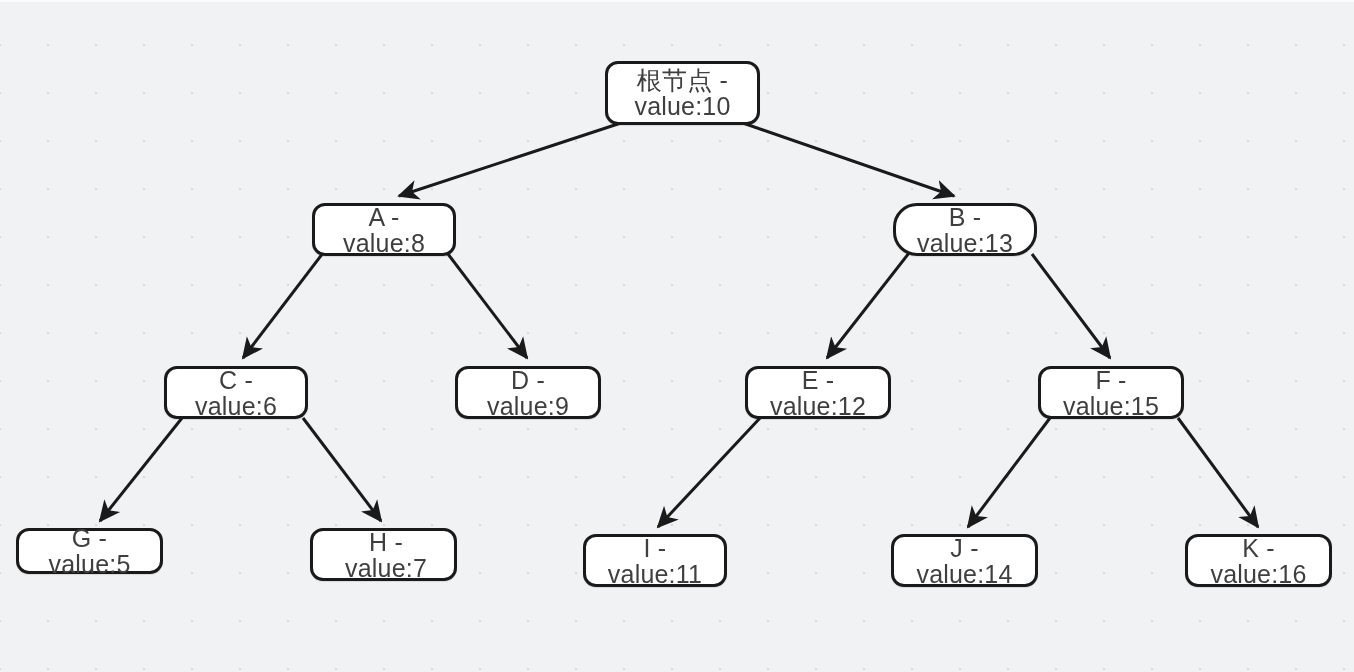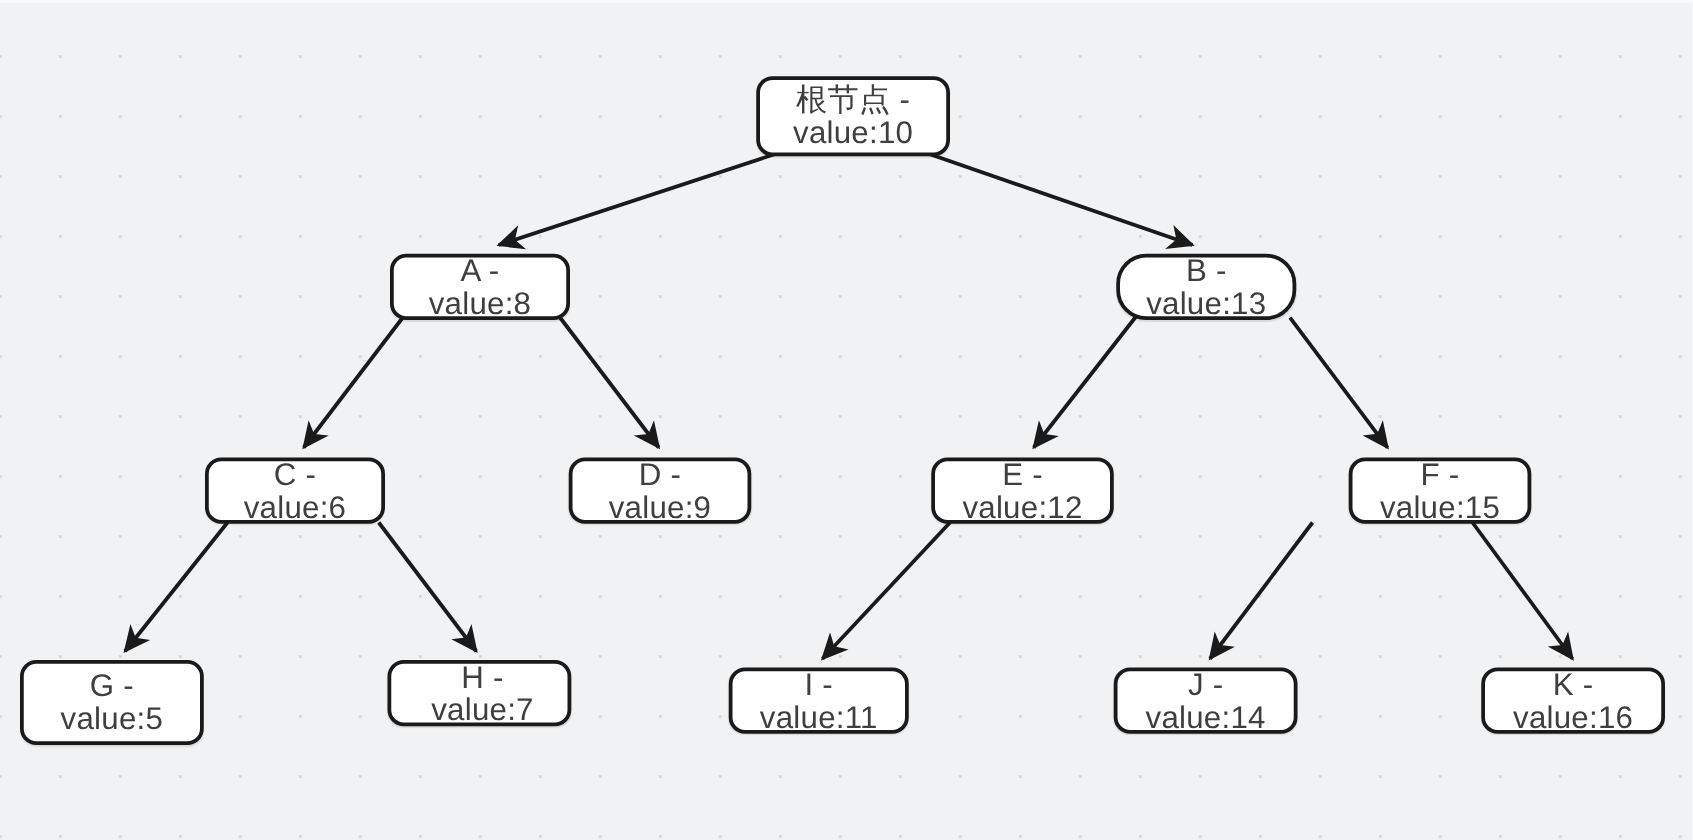--- a/index.html
+++ b/index.html
@@ -86,21 +86,21 @@
   </svg>
 
   <div id="nodes">
       <div class="node" style="left: 605px; top: 61px; width: 155px; height: 64px;"><span class="node-label">根节点 -
 value:10</span></div>
       <div class="node" style="left: 312px; top: 203px; width: 144px; height: 53px; justify-content: center;"><span class="node-label">A -  value:8</span></div>
       <div class="node" style="left: 893px; top: 203px; width: 144px; height: 53px; border-radius: 24px;"><span class="node-label">B -  value:13</span></div>
       <div class="node" style="left: 164px; top: 366px; width: 144px; height: 53px;"><span class="node-label">C -  value:6</span></div>
       <div class="node" style="left: 455px; top: 366px; width: 146px; height: 53px;"><span class="node-label">D -  value:9</span></div>
       <div class="node" style="left: 745px; top: 366px; width: 146px; height: 53px;"><span class="node-label">E -  value:12</span></div>
-      <div class="node" style="left: 1038px; top: 366px; width: 146px; height: 53px; margin-left: 41px;"><span class="node-label">F -  value:15</span></div>
-      <div class="node" style="left: 16px; top: 528px; width: 147px; height: 68px;"><span class="node-label">G -  value:5</span></div>
+      <div class="node" style="left: 1038px; top: 366px; width: 146px; height: 53px;"><span class="node-label">F -  value:15</span></div>
+      <div class="node" style="left: 16px; top: 528px; width: 147px; height: 46px;"><span class="node-label">G -  value:5</span></div>
       <div class="node" style="left: 310px; top: 528px; width: 147px; height: 53px; padding-left: 15px;"><span class="node-label">H -  value:7</span></div>
       <div class="node" style="left: 583px; top: 534px; width: 144px; height: 53px; justify-content: flex-end;"><span class="node-label">I -  value:11</span></div>
       <div class="node" style="left: 891px; top: 534px; width: 147px; height: 53px;"><span class="node-label">J -  value:14</span></div>
       <div class="node" style="left: 1185px; top: 534px; width: 147px; height: 53px;"><span class="node-label">K -  value:16</span></div>
     </div>
 
 </div>
 
 </body></html>

